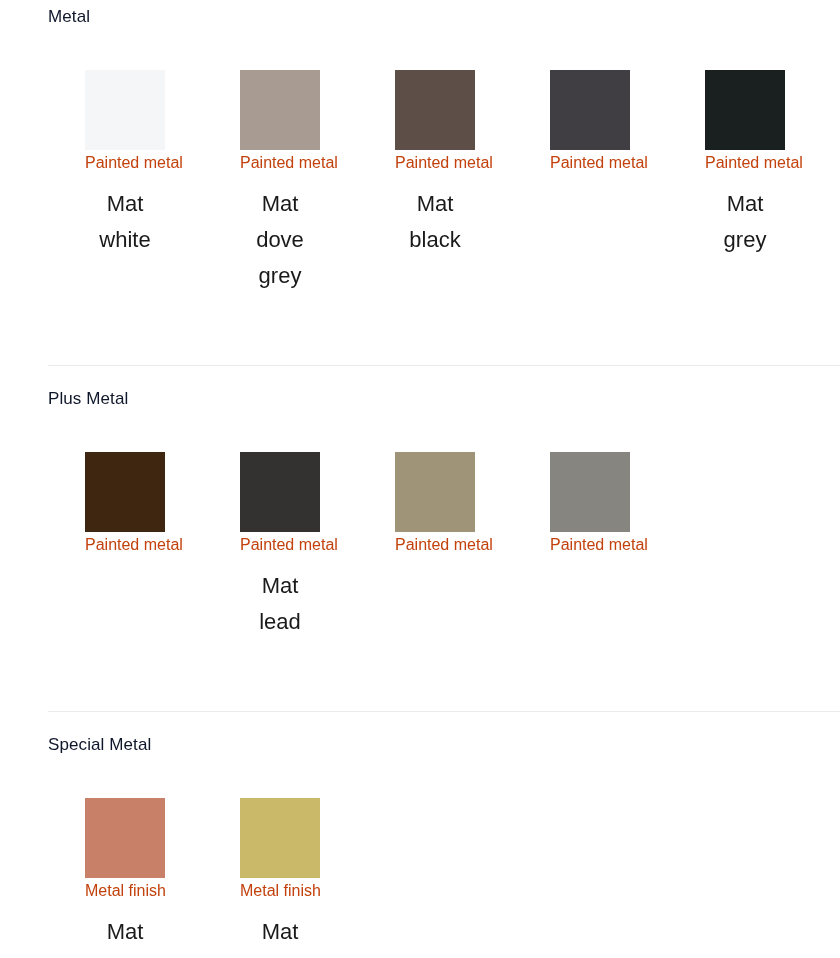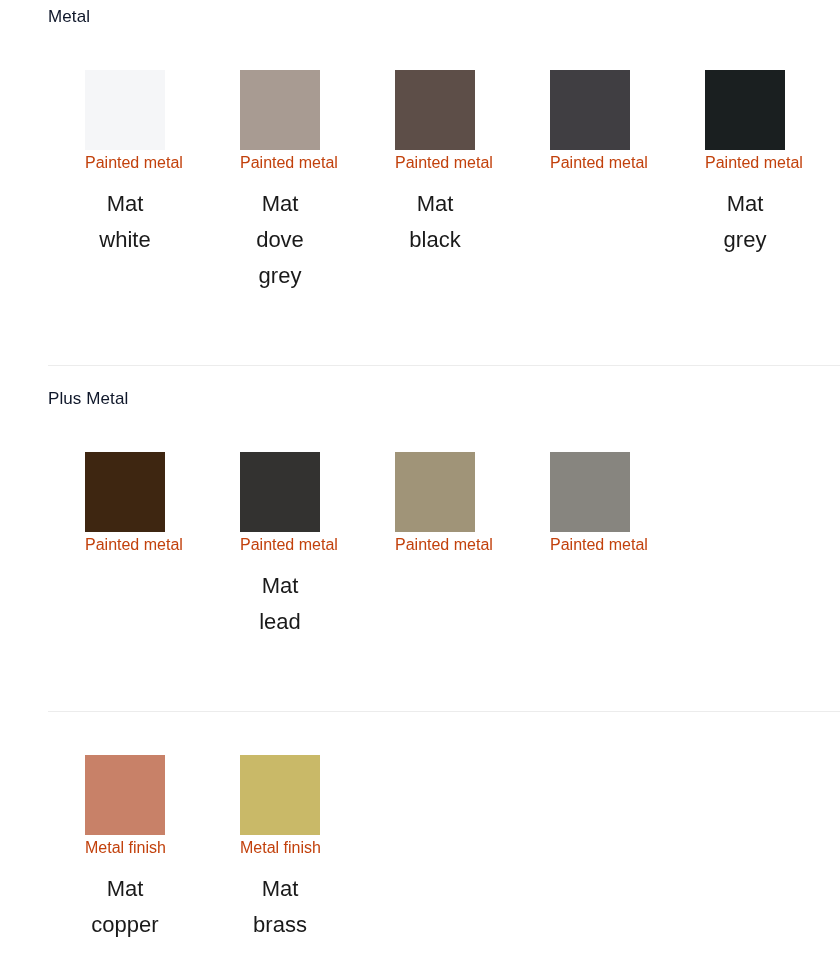--- a/index.html
+++ b/index.html
@@ -157,20 +157,21 @@
         <span class="swatch-chip" style="background-color: rgb(135, 133, 127);"></span>
         <div class="swatch-material">Painted metal</div>
       </div>
 
     </div>
     <div class="tail"></div>
   </div>
 
   <div class="section sec-special">
     <div class="section-divider" style="background-color: rgb(236, 236, 236);"></div>
+    <div class="section-title">Special Metal</div>
 
     <div class="swatch-row">
 
       <div class="swatch-cell">
         <span class="swatch-chip" style="background-color: rgb(200, 129, 104);"></span>
         <div class="swatch-material">Metal finish</div>
         <div class="swatch-name">Mat copper</div>
       </div>
 
       <div class="swatch-cell">

